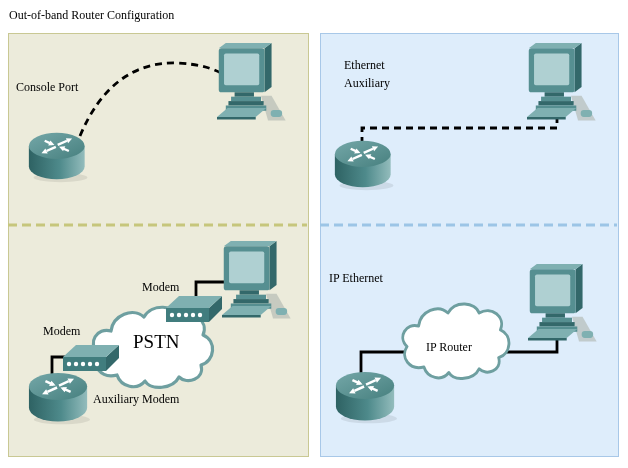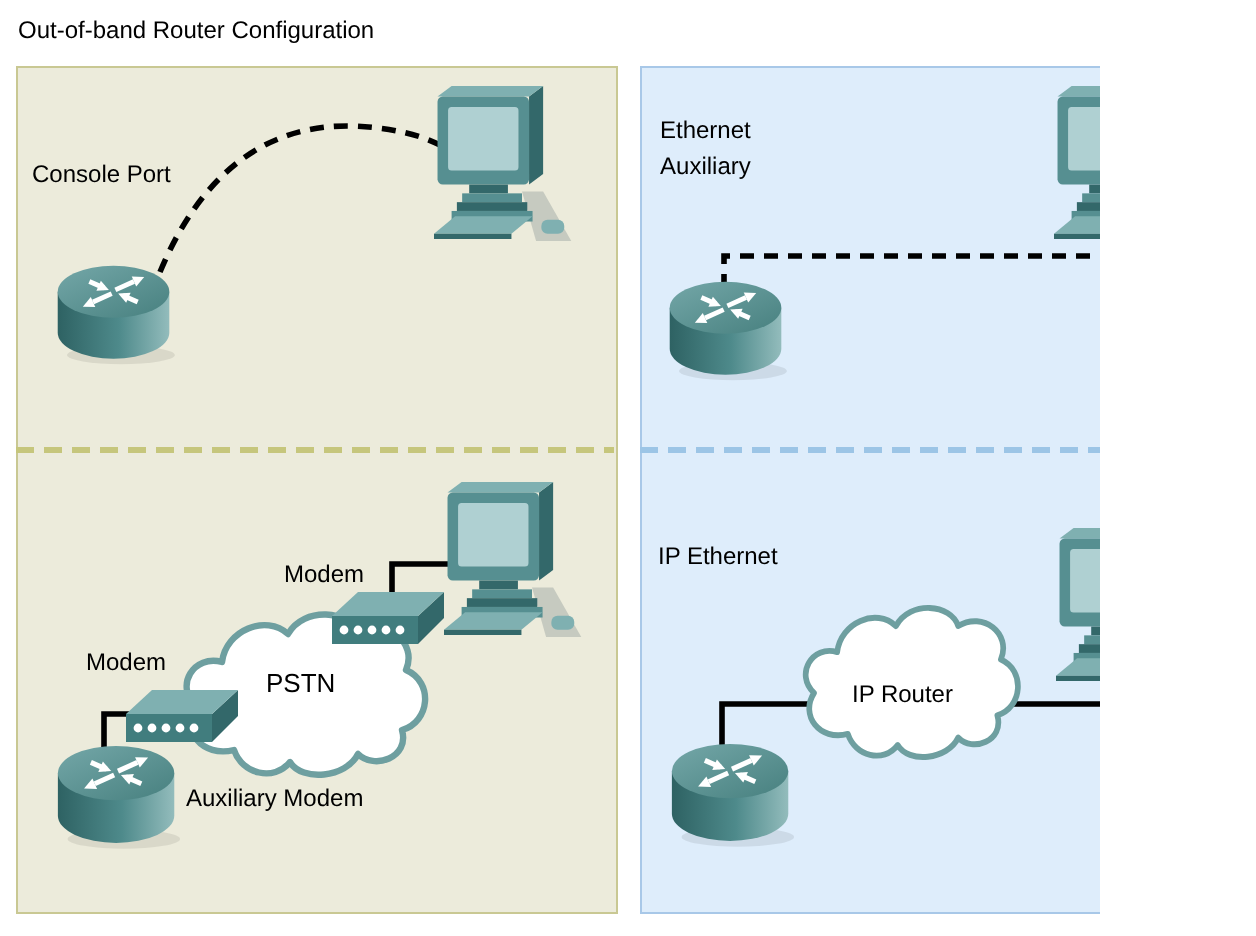--- a/index.html
+++ b/index.html
@@ -1,37 +1,36 @@
 <!DOCTYPE html>
 <html style="--left_panel_bg: #ECEBDB; --left_panel_border: #C9C893; --left_divider: #C6C67C; --right_panel_bg: #DEEDFB; --right_panel_border: #A8C8E8; --right_divider: #9CC5E6; --device_teal: #568F91; --device_teal_dark: #33686A; --device_teal_light: #7FB0B1; --modem_front: #417D7E; --screen_fill: #AFD0D2; --cloud_fill: #FFFFFF; --cloud_outline: #6E9FA0; --cable: #000000; --text: #000000;"><head>
 <meta charset="utf-8">
 <style>
   html,body{margin:0;padding:0;background:#ffffff;}
   .stage{
-    position:relative;width:550px;height:468px;overflow:hidden;
-    font-family:Liberation Sans, sans-serif;
+    position:relative;width:628px;height:468px;overflow:hidden;
+    font-family:Liberation Serif, serif;
     background:#ffffff;
-    text-align:right;
   }
   .panel{position:absolute;z-index:1;border:1px solid;}
   #panel-left{left:8px;top:33px;width:299px;height:422px;
     background:var(--left_panel_bg);border-color:var(--left_panel_border);}
   #panel-right{left:320px;top:33px;width:297px;height:422px;
     background:var(--right_panel_bg);border-color:var(--right_panel_border);}
   svg.artwork{position:absolute;left:0;top:0;z-index:2;}
   .label{position:absolute;z-index:3;color:var(--text);font-size:12px;line-height:14px;white-space:nowrap;}
   .title{position:absolute;z-index:3;color:var(--text);font-size:12px;white-space:nowrap;}
   #title-left{left:9px;top:8px;}
   #title-right{left:321px;top:8px;}
   #lbl-console{left:16px;top:80px;}
   #lbl-eth{left:330px;top:56px;line-height:18px;}
-  #lbl-eth span{display:block;}
+  #lbl-eth span{display:block;margin-left:14px;}
   #lbl-modem-upper{left:142px;top:280px;}
   #lbl-modem-lower{left:43px;top:324px;}
-  #lbl-pstn{left:133px;top:335px;font-size:13px;}
+  #lbl-pstn{left:133px;top:335px;font-size:19px;}
   #lbl-aux{left:93px;top:392px;}
   #lbl-ip-if{left:329px;top:271px;}
   #lbl-ip-net{left:426px;top:340px;}
   
   .t-mid{fill:var(--device_teal);}
   .t-dark{fill:var(--device_teal_dark);}
   .t-light{fill:var(--device_teal_light);}
   .t-screen{fill:var(--screen_fill);}
   .m-front{fill:var(--modem_front);}
   .cloud{fill:var(--cloud_fill);stroke:var(--cloud_outline);stroke-width:3.2;stroke-linejoin:round;}

